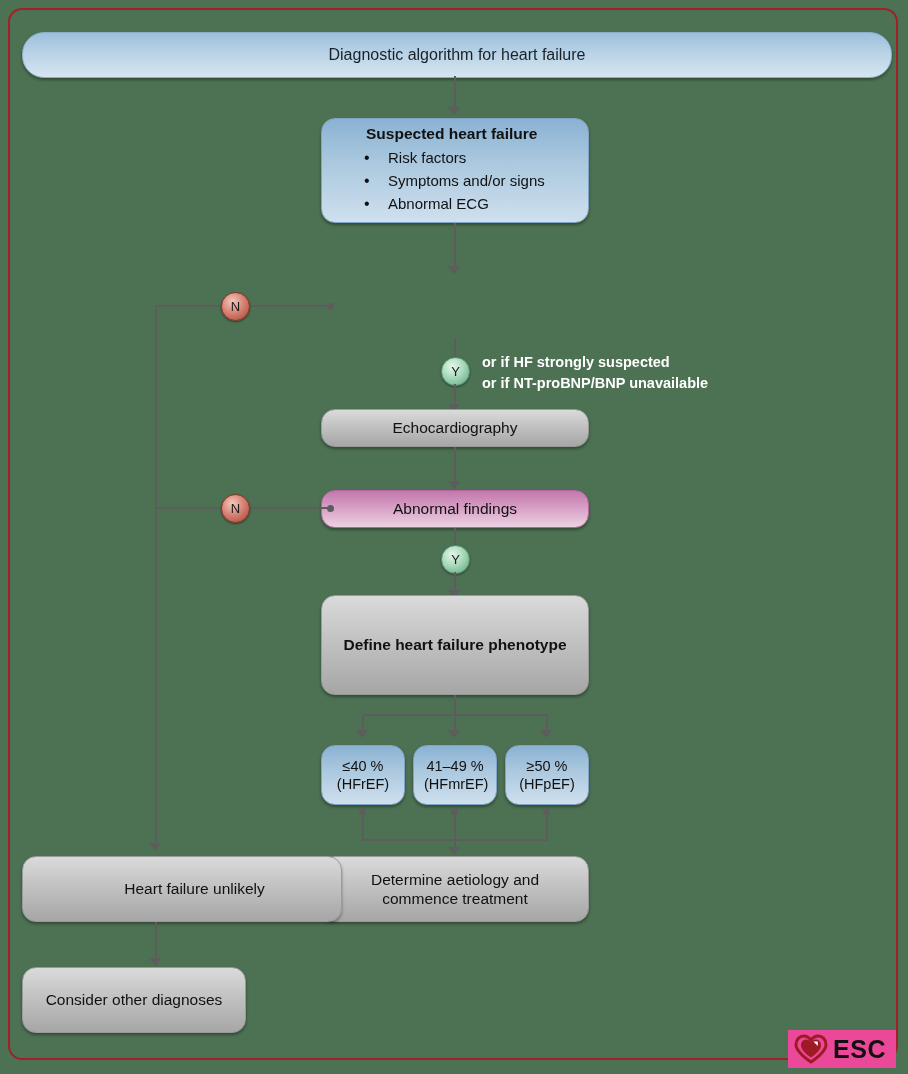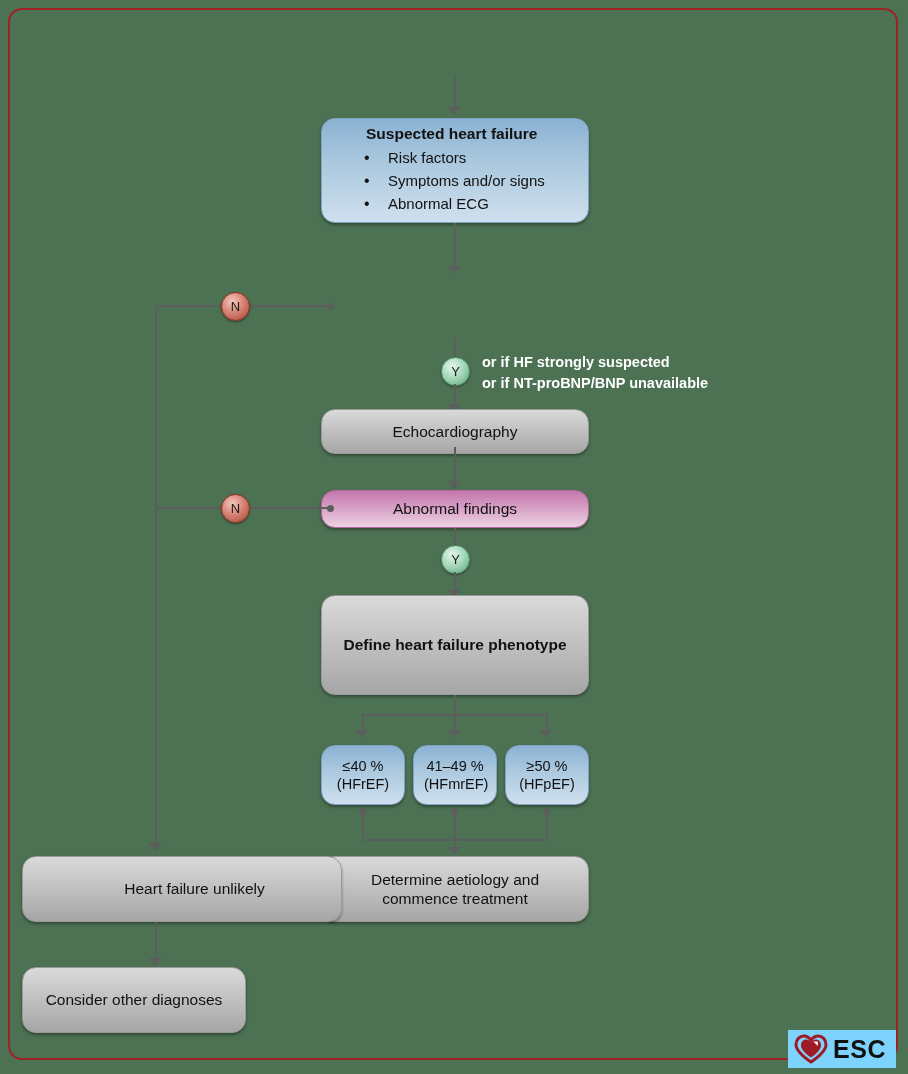--- a/index.html
+++ b/index.html
@@ -72,32 +72,35 @@
 
   
   .annot{
     position:absolute;font-size:14.5px;font-weight:bold;color:#ffffff;
     line-height:1.45;text-align:left;white-space:nowrap;
   }
 
   
   .esc{
     position:absolute;right:12px;bottom:6px;
-    background:#7dd3fc;padding:4px 10px 4px 6px;
+    background:#ec4899;padding:4px 10px 4px 6px;
     display:flex;align-items:center;gap:5px;
   }
   .esc .txt{font-size:25px;font-weight:bold;color:#111;letter-spacing:.5px;line-height:1;}
 </style>
 </head>
 <body>
 
 <div id="root">
 
   <div class="frame"></div>
 
+  <div class="banner">
+    <span>Diagnostic algorithm for heart failure</span>
+  </div>
 
   <div class="vline" style="left:454px;top:76px;height:38px;"></div>
   <div class="arrow" style="left:448px;top:107px;"></div>
 
   <div class="node blue" style="left:321px;top:118px;width:268px;height:105px;">
     <div class="inner">
       <span class="hdr">Suspected heart failure</span>
       <ul class="bullets">
         <li>Risk factors</li>
         <li>Symptoms and/or signs</li>
@@ -123,21 +126,21 @@
     <span>Y</span>
   </div>
   <div class="vline" style="left:454px;top:384px;height:28px;"></div>
   <div class="arrow" style="left:448px;top:404px;"></div>
 
   <div class="annot" style="left:482px;top:352px;">
     <div>or if HF strongly suspected</div>
     <div>or if NT-proBNP/BNP unavailable</div>
   </div>
 
-  <div class="node grey" style="left:321px;top:409px;width:268px;height:45px;font-size:15.5px;">
+  <div class="node grey" style="left:321px;top:409px;width:268px;height:38px;font-size:15.5px;">
     <div class="inner">Echocardiography</div>
   </div>
 
   <div class="vline" style="left:454px;top:447px;height:42px;"></div>
   <div class="arrow" style="left:448px;top:481px;"></div>
 
   <div class="node pink" style="left:321px;top:490px;width:268px;height:38px;font-size:15.5px;">
     <div class="inner">Abnormal findings</div>
   </div>
 

